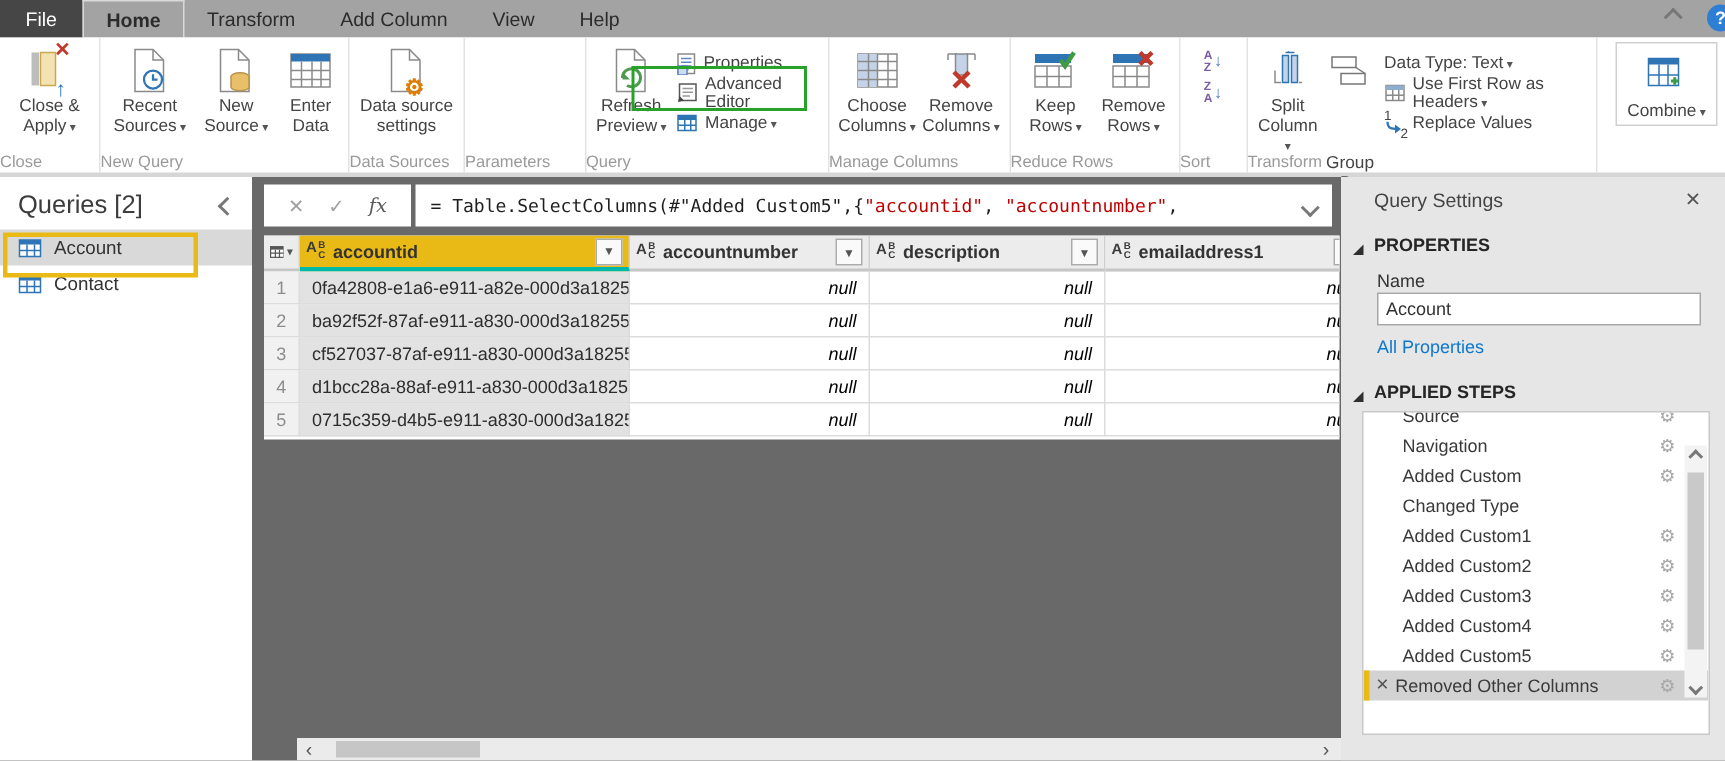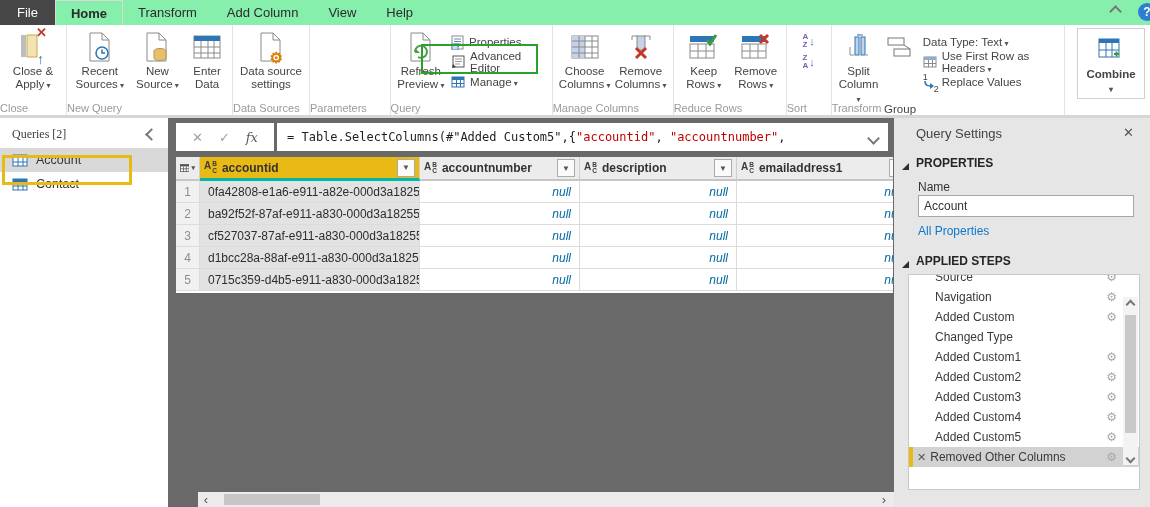--- a/index.html
+++ b/index.html
@@ -1,20 +1,20 @@
 <!DOCTYPE html>
 <html><head>
 <meta charset="utf-8">
 <style>
   html,body{margin:0;padding:0;background:#888;}
   #app{position:relative;width:1150px;height:507px;overflow:hidden;background:#fff;
        font-family:"Liberation Sans",sans-serif;-webkit-font-smoothing:antialiased;}
 
   
-  .menubar{position:absolute;top:0;left:0;width:100%;height:25px;background:#86efac;display:flex;}
+  .menubar{position:absolute;top:0;left:0;width:100%;height:25px;background:#a3a3a3;display:flex;}
   .mtab{display:flex;align-items:center;padding:0 15px;font-size:13px;color:#2b2b2b;cursor:pointer;}
   .mtab-file{background:#464646;color:#fff;padding:0 17px;}
   .mtab-home{font-weight:700;border:1px solid #d9d9d9;border-bottom:none;}
   .menu-right{position:absolute;right:30px;top:7px;display:flex;gap:14px;align-items:center;}
   .chev{display:inline-block;width:7px;height:7px;border-right:2px solid #777;border-bottom:2px solid #777;}
   .chev.up{transform:rotate(-135deg);}
   .chev.down{transform:rotate(45deg);}
   .chev.left{transform:rotate(135deg);}
   .helpdot{position:absolute;left:1138px;top:3px;width:18px;height:18px;border-radius:50%;
            background:#2E7FD4;color:#fff;font-size:12px;font-weight:700;text-align:center;line-height:18px;}
@@ -35,21 +35,21 @@
   .azbox{display:flex;align-items:center;gap:1px;cursor:pointer;}
   .azletters{display:flex;flex-direction:column;font-size:8px;font-weight:700;color:#7B5EA7;line-height:8px;}
   .azarrow{color:#4472C4;font-size:11px;}
   .combine-wrap{border:1px solid #d0d0d0;padding:2px 6px;}
   .green-annot{position:absolute;left:421px;top:44px;width:113px;height:26px;border:2px solid #28A228;z-index:6;pointer-events:none;}
   .overlay-glyph{position:absolute;font-weight:700;}
 
   
   .queries-panel{position:absolute;top:118px;left:0;width:168px;height:389px;background:#fff;}
   .qp-header{display:flex;justify-content:space-between;align-items:center;padding:9px 12px 6px 12px;
-             font-size:12px;color:#3c3c3c;font-family:Liberation Serif, serif;}
+             font-size:17px;color:#3c3c3c;}
   .qitem{height:24px;display:flex;align-items:center;gap:8px;padding-left:12px;font-size:12.5px;color:#333;cursor:pointer;}
   .qitem.sel{background:#d9d9d9;}
   .yellow-annot-account{position:absolute;left:2px;top:37px;width:124px;height:24px;border:3px solid #E9B915;pointer-events:none;z-index:5;}
 
   
   .center{position:absolute;top:118px;left:168px;width:726px;height:389px;background:#696969;}
   .fbar{position:absolute;top:5px;left:8px;right:6px;height:28px;display:flex;gap:3px;}
   .fbar-left{width:82px;background:#fff;display:flex;align-items:center;justify-content:space-around;padding:0 8px;}
   .fbtn{color:#a0a0a0;font-size:13px;cursor:pointer;}
   .fxlbl{color:#5b5b5b;font-size:13px;font-family:"DejaVu Serif",serif;font-style:italic;}
@@ -69,21 +69,21 @@
   .filterbtn{margin-left:auto;width:16px;height:16px;border:1px solid #ababab;background:#fafafa;
              display:flex;align-items:center;justify-content:center;font-size:8px;color:#555;cursor:pointer;}
   .abc{display:inline-flex;align-items:flex-start;color:#3b3b3b;font-weight:700;line-height:10px;}
   .abc .a{font-size:10px;}
   .abc .bc{display:inline-flex;flex-direction:column;font-size:6.5px;line-height:6.5px;margin-left:1px;}
   .row{display:flex;height:22px;}
   .dcell{border-right:1px solid #dcdcdc;border-bottom:1px solid #dcdcdc;box-sizing:border-box;
          display:flex;align-items:center;padding:0 8px;color:#2d2d2d;overflow:hidden;white-space:nowrap;}
   .rnum{background:#f1f1f1;color:#8d8d8d;justify-content:center;padding:0;}
   .selcol{background:#e2e2e2;}
-  .nullv{justify-content:flex-end;font-style:italic;color:#0369a1;}
+  .nullv{justify-content:flex-end;font-style:italic;color:#000000;}
   .cornercell{display:flex;align-items:center;justify-content:center;gap:2px;}
 
   
   .hscroll{position:absolute;left:30px;right:0;bottom:0;height:15px;background:#ebebeb;}
   .hs-arrow{position:absolute;top:0;width:16px;height:15px;display:flex;align-items:center;justify-content:center;
             color:#555;font-size:13px;cursor:pointer;}
   .hs-thumb{position:absolute;left:26px;top:2px;width:96px;height:11px;background:#c6c6c6;cursor:pointer;}
 
   
   .settings{position:absolute;top:118px;left:894px;width:256px;height:389px;background:#e6e6e6;font-size:12px;color:#333;}
@@ -360,21 +360,21 @@
               <path d="M7 2 l4 3 -4 3 z" fill="#2E75B5"></path>
             </svg>
             <span style="position:absolute;right:-2px;bottom:-5px;font-size:9px;color:#444;">2</span>
           </span>
           <span>Replace Values</span>
         </div>
       </div>
       <div class="glabel">Transform</div>
     </div>
 
-    <div class="rg" style="flex:1;border-right:none;justify-content:flex-end;padding-left:12px;font-weight:bold;">
+    <div class="rg" style="flex:1;border-right:none;justify-content:flex-end;padding-left:12px;">
       <div class="combine-wrap">
         <div class="bigbtn" style="width:54px;">
           <span class="ic">
             <svg class="icsvg" width="26" height="24" viewBox="0 0 26 24">
               <rect x="1" y="1" width="20" height="18" fill="#fff" stroke="#2E75B5"></rect>
               <rect x="1" y="1" width="20" height="4" fill="#2E75B5"></rect>
               <path d="M8 5 v14 M14 5 v14 M1 12 h20" stroke="#2E75B5" fill="none"></path>
               <path d="M21 16 h-5 M18.5 13.5 v5" stroke="#3E9B44" stroke-width="2"></path>
             </svg>
           </span>

